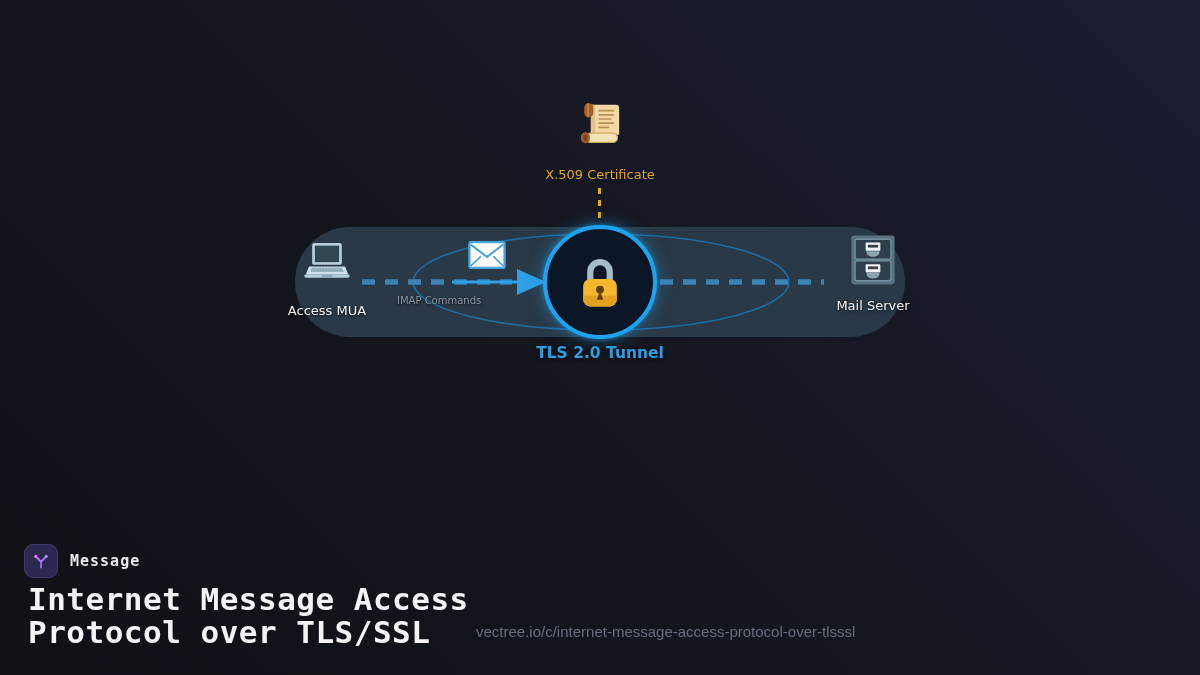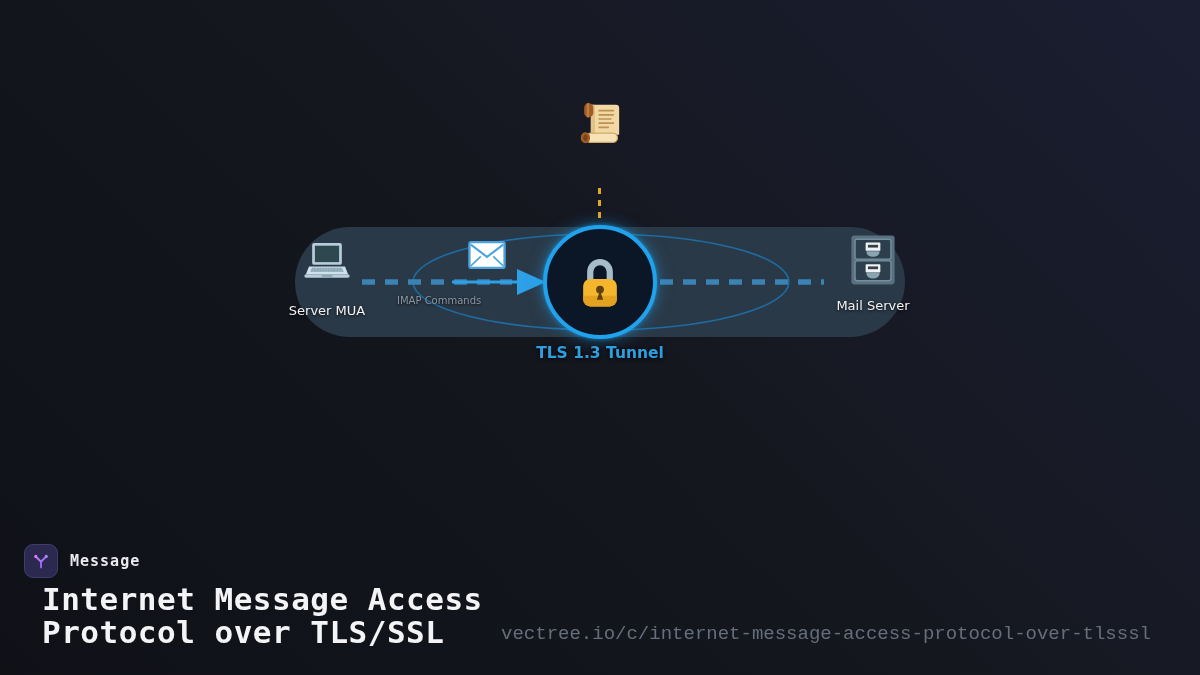--- a/index.html
+++ b/index.html
@@ -55,27 +55,27 @@
   .brand-logo{
     left:24px;top:544px;width:34px;height:34px;border-radius:9px;
     background:#2b2950;border:1px solid #3f3c6e;box-sizing:border-box;
     display:flex;align-items:center;justify-content:center;
   }
   .brand-name{
     left:70px;top:552px;color:#e9e9ee;font-size:15px;font-weight:bold;
     font-family:"DejaVu Sans Mono","Liberation Mono",monospace;letter-spacing:1px;
   }
   .footer-title{
-    left:42px;top:583px;width:540px;color:#f4f4f6;
+    left:28px;top:583px;width:540px;color:#f4f4f6;
     font-family:"DejaVu Sans Mono","Liberation Mono",monospace;
     font-weight:bold;font-size:31px;line-height:33px;letter-spacing:.5px;
   }
   .footer-url{
-    right:24px;top:623px;width:700px;text-align:center;color:#666e7b;
-    font-family:Liberation Mono, monospace;font-size:19px;
+    right:24px;top:623px;width:700px;text-align:left;color:#666e7b;
+    font-family:Liberation Sans, sans-serif;font-size:15px;
   }
 </style>
 </head>
 <body>
 
 <div class="stage">
 
 
   <div class="abs cert-icon">
     <svg width="50" height="48" viewBox="0 0 60 54">
@@ -88,20 +88,21 @@
         <line x1="29" y1="16" x2="46" y2="16"></line>
         <line x1="29" y1="21" x2="43" y2="21"></line>
         <line x1="29" y1="26" x2="46" y2="26"></line>
         <line x1="29" y1="31" x2="40" y2="31"></line>
       </g>
       <rect x="13" y="38" width="38" height="11" rx="5.5" fill="#f6e3b8" stroke="#cfa964" stroke-width="1.5"></rect>
       <rect x="7" y="37" width="11" height="13" rx="5.5" fill="#a05c26"></rect>
       <ellipse cx="12.5" cy="43.5" rx="2.6" ry="4" fill="#7c431a"></ellipse>
     </svg>
   </div>
+  <div class="abs cert-label">X.509 Certificate</div>
   <div class="abs cert-connector"></div>
 
   <div class="abs capsule"></div>
 
   <svg class="abs conn-svg" viewBox="0 0 1200 675">
     <ellipse cx="601" cy="282" rx="188" ry="48" fill="none" stroke="#1d6ca3" stroke-width="1.6"></ellipse>
     <line x1="362" y1="282" x2="512" y2="282" stroke="#3b82b5" stroke-width="5.5" stroke-dasharray="13 10"></line>
     <line x1="660" y1="282" x2="824" y2="282" stroke="#3b82b5" stroke-width="5.5" stroke-dasharray="13 10"></line>
     <line x1="452" y1="282" x2="524" y2="282" stroke="#2da0e8" stroke-width="3"></line>
     <polygon points="517,269 546,282 517,295" fill="#2da0e8"></polygon>
@@ -114,41 +115,41 @@
       <path d="M9,32 H55 L59,42 H5 Z" fill="#cfe2ec"></path>
       <path d="M13,33.5 H51 L53.5,39 H10.5 Z" fill="#9db6c4"></path>
       <g stroke="#7f99a8" stroke-width="1" stroke-dasharray="2 1.6">
         <line x1="12" y1="35.2" x2="52" y2="35.2"></line>
         <line x1="11.5" y1="37.4" x2="52.5" y2="37.4"></line>
       </g>
       <rect x="3" y="42" width="58" height="4.5" rx="2.25" fill="#b7cdda"></rect>
       <rect x="25" y="42.5" width="14" height="3" rx="1.5" fill="#8fa9b8"></rect>
     </svg>
   </div>
-  <div class="abs node-label client-label">Server MUA</div>
+  <div class="abs node-label client-label">Access MUA</div>
 
   <div class="abs node-icon-envelope">
     <svg width="38" height="30" viewBox="0 0 40 30">
       <rect x="1.5" y="1.5" width="37" height="27" rx="2" fill="#ffffff" stroke="#4aa3dc" stroke-width="2.5"></rect>
       <path d="M3,4 L20,17 L37,4" fill="none" stroke="#4aa3dc" stroke-width="2.2"></path>
       <path d="M3,26.5 L13.5,16.5 M37,26.5 L26.5,16.5" fill="none" stroke="#4aa3dc" stroke-width="1.6"></path>
     </svg>
   </div>
   <div class="abs commands-label">IMAP Commands</div>
 
   <div class="abs tunnel-circle">
     <svg width="50" height="55" viewBox="0 0 56 62">
       <path d="M17,30 V19 a11,11 0 0 1 22,0 V30" fill="none" stroke="#a6bcc9" stroke-width="7" stroke-linecap="round"></path>
       <rect x="9" y="27" width="38" height="31" rx="8" fill="#f4b62c"></rect>
       <path d="M9,46 v4 a8,8 0 0 0 8,8 h22 a8,8 0 0 0 8,-8 v-4 Z" fill="#e3a21f"></path>
       <circle cx="28" cy="39" r="4.4" fill="#5d3f12"></circle>
       <path d="M28,40 l-3.6,10.5 h7.2 Z" fill="#5d3f12"></path>
     </svg>
   </div>
-  <div class="abs tunnel-label">TLS 1.3 Tunnel</div>
+  <div class="abs tunnel-label">TLS 2.0 Tunnel</div>
 
   <div class="abs node-icon-server">
     <svg width="46" height="52" viewBox="0 0 50 56">
       <rect x="1.5" y="1.5" width="47" height="53" rx="3" fill="#58707f"></rect>
       <rect x="5.5" y="5.5" width="39" height="21.5" rx="2" fill="#2d3f4c" stroke="#74909f" stroke-width="1.5"></rect>
       <rect x="5.5" y="29" width="39" height="21.5" rx="2" fill="#2d3f4c" stroke="#74909f" stroke-width="1.5"></rect>
       <rect x="17" y="9" width="16" height="9" rx="1" fill="#eef2f4"></rect>
       <rect x="19.5" y="11.5" width="11" height="3" fill="#3a3f45"></rect>
       <path d="M18,18.5 h14 v1.5 a7,4.5 0 0 1 -14,0 Z" fill="#8ba4b2"></path>
       <rect x="17" y="32.5" width="16" height="9" rx="1" fill="#eef2f4"></rect>

